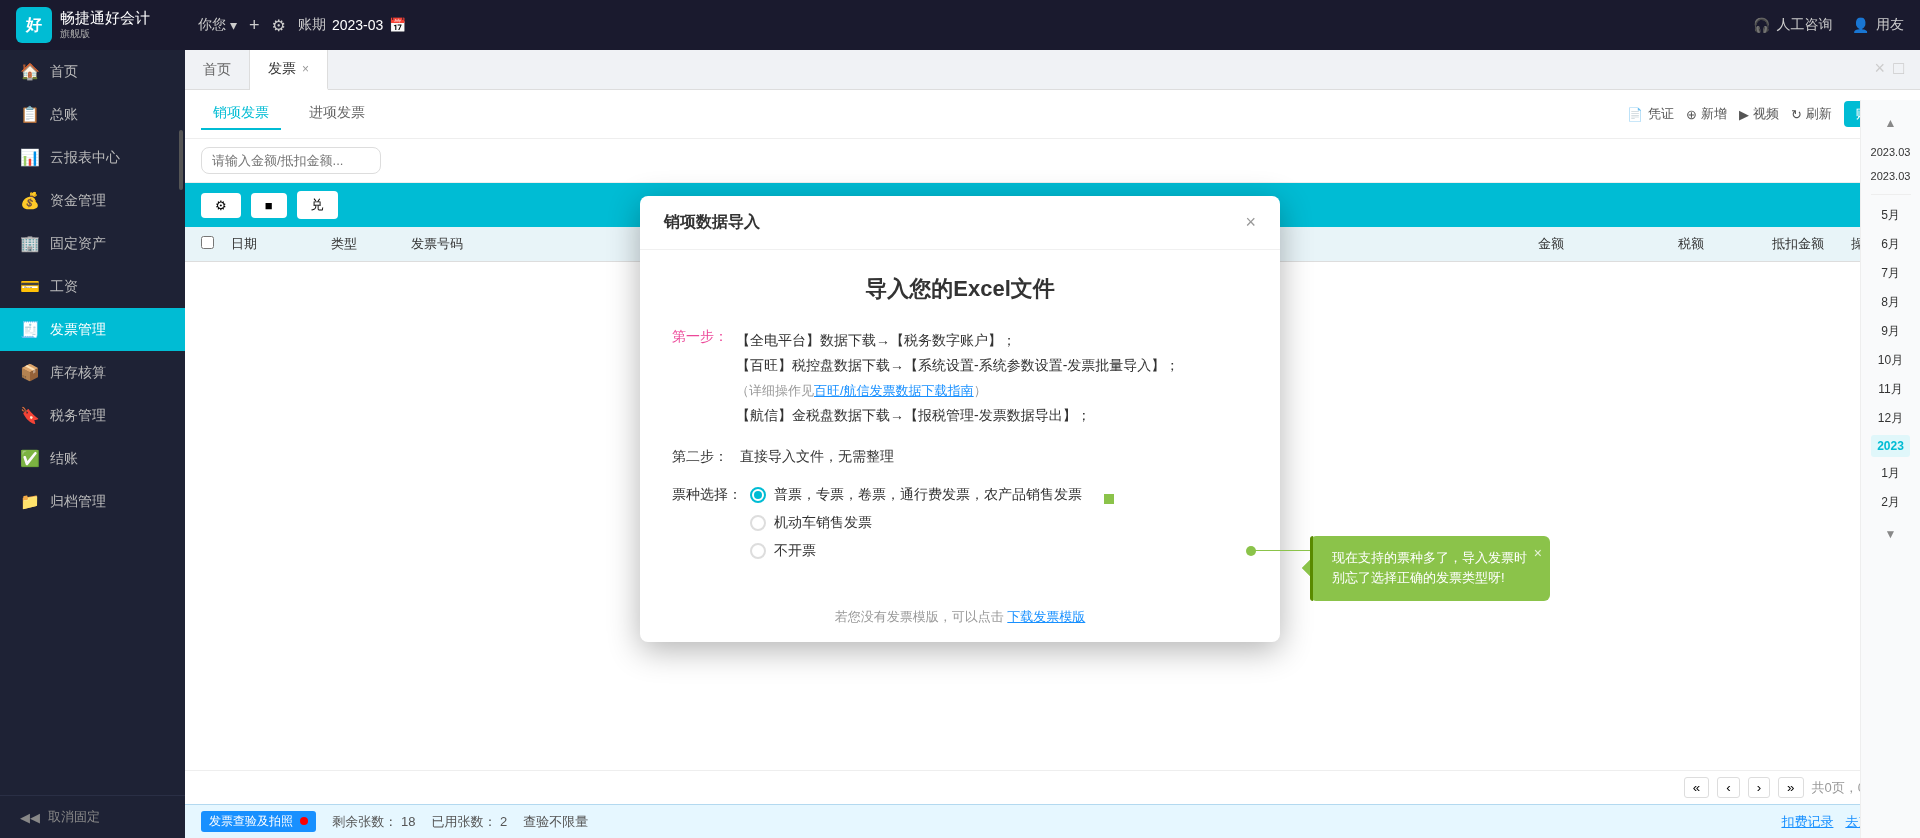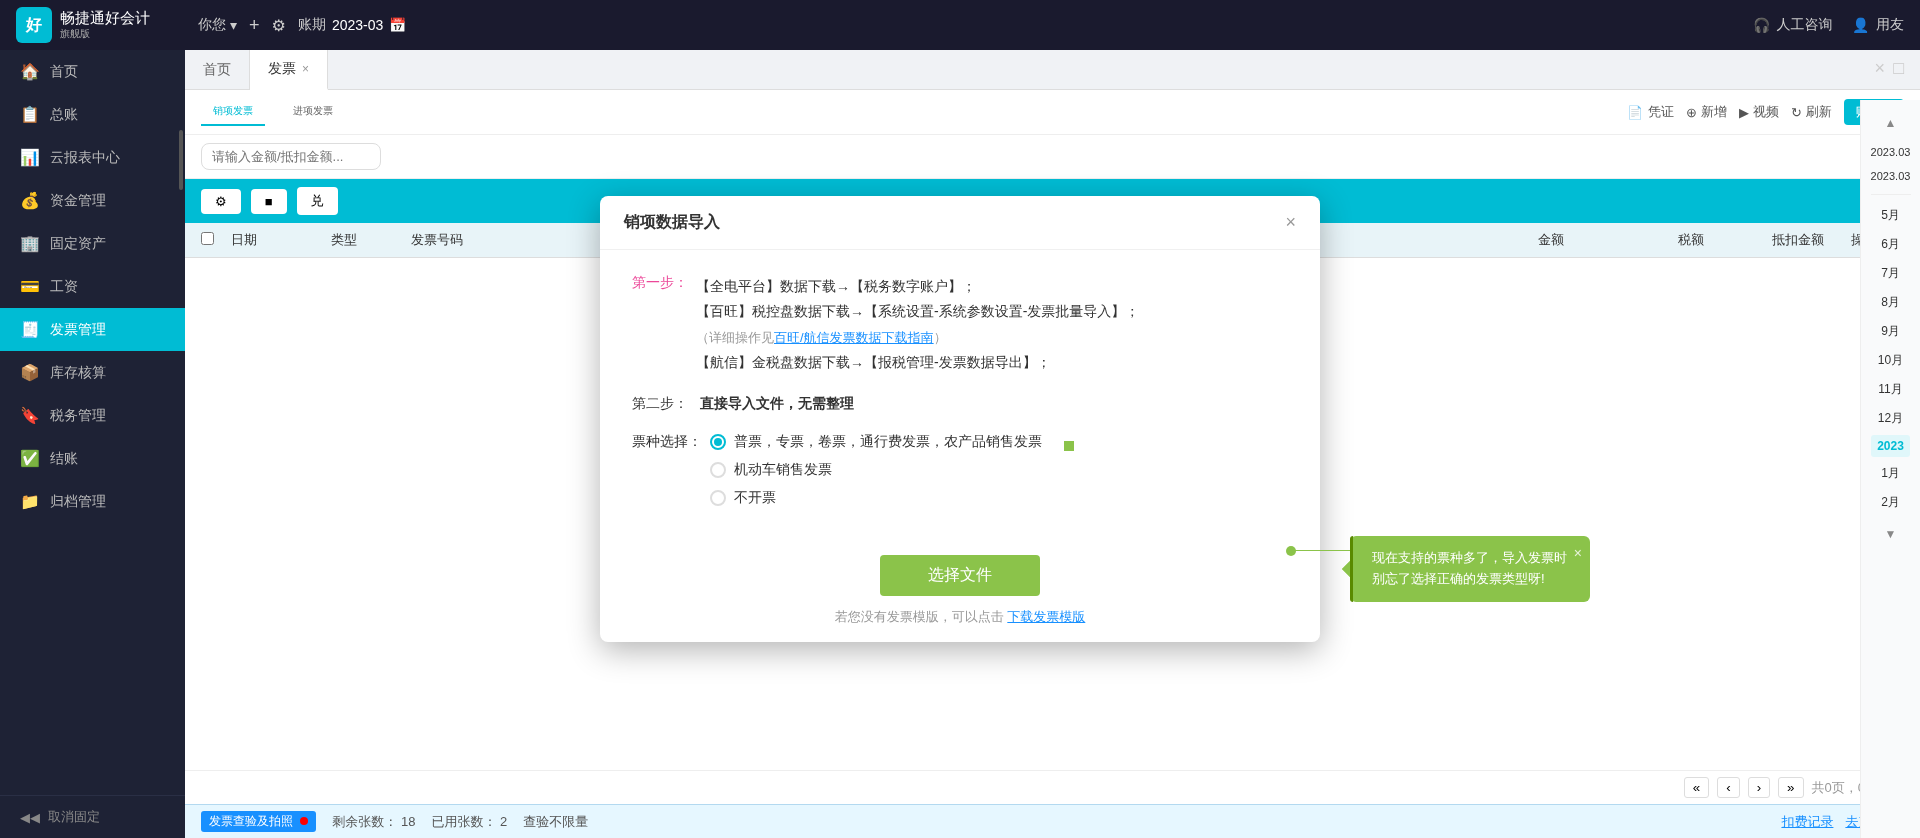--- a/index.html
+++ b/index.html
@@ -52,21 +52,21 @@
     }
     .tab.active { background: white; color: #333; border-bottom: 2px solid white; }
     .tab-close { font-size: 12px; color: #999; cursor: pointer; }
 
     
     .invoice-toolbar {
       display: flex; align-items: center; padding: 8px 16px; background: white;
       border-bottom: 1px solid #eee; gap: 16px; flex-shrink: 0;
     }
     .invoice-tab {
-      padding: 6px 12px; cursor: pointer; font-size: 10px; color: #666;
+      padding: 6px 12px; cursor: pointer; font-size: 14px; color: #666;
       border-bottom: 2px solid transparent;
     }
     .invoice-tab.active { color: #00bcd4; border-bottom-color: #00bcd4; font-weight: 500; }
     .toolbar-right { margin-left: auto; display: flex; align-items: center; gap: 12px; }
     .toolbar-btn { display: flex; align-items: center; gap: 4px; color: #555; cursor: pointer; font-size: 13px; }
     .period-btn { background: #00bcd4; color: white; padding: 4px 12px; border-radius: 4px; cursor: pointer; font-size: 13px; }
 
     
     .search-bar {
       display: flex; align-items: center; padding: 8px 16px; background: white;
@@ -121,21 +121,21 @@
     .page-btn { border: 1px solid #ddd; padding: 2px 8px; border-radius: 3px; cursor: pointer; background: white; }
 
     
     .overlay {
       position: fixed; top: 0; left: 0; width: 1920px; height: 838px;
       background: rgba(0,0,0,0.45); z-index: 100; display: flex; align-items: center; justify-content: center;
     }
 
     
     .modal {
-      background: white; border-radius: 8px; width: 720px; min-height: 380px;
+      background: white; border-radius: 8px; width: 640px; min-height: 380px;
       box-shadow: 0 8px 32px rgba(0,0,0,0.3); position: relative; padding: 0;
       overflow: visible;
     }
     .modal-header {
       display: flex; align-items: center; justify-content: space-between;
       padding: 16px 24px; border-bottom: 1px solid #f0f0f0;
     }
     .modal-title { font-size: 16px; font-weight: 600; color: #333; }
     .modal-close { cursor: pointer; color: #999; font-size: 18px; }
     .modal-body { padding: 24px 32px 16px; }
@@ -388,39 +388,40 @@
       </div>
     </div>
   </div>
 
   <div class="modal" style="position:relative;">
     <div class="modal-header">
       <span class="modal-title">销项数据导入</span>
       <span class="modal-close">×</span>
     </div>
     <div class="modal-body">
+      <div class="modal-big-title">导入您的Excel文件</div>
 
       <div class="step-section">
         <div style="display:flex;gap:8px;align-items:flex-start;">
           <span style="font-size:14px;color:#ec4899;font-weight:500;white-space:nowrap;">第一步：</span>
           <div style="font-size:14px;color:#333;line-height:1.8;">
             <div>【全电平台】数据下载→【税务数字账户】；</div>
             <div>【百旺】税控盘数据下载→【系统设置-系统参数设置-发票批量导入】；</div>
             <div>
               <span style="color:#999;font-size:13px;">（详细操作见</span><a href="#" style="color:#1890ff;font-size:13px;text-decoration:underline;">百旺/航信发票数据下载指南</a><span style="color:#999;font-size:13px;">）</span>
             </div>
             <div>【航信】金税盘数据下载→【报税管理-发票数据导出】；</div>
           </div>
         </div>
       </div>
 
       <div class="step-section">
         <div style="display:flex;gap:12px;align-items:center;">
           <span style="font-size:14px;color:#333;font-weight:500;white-space:nowrap;">第二步：</span>
-          <span style="font-size:14px;color:#333;font-weight:bold;">直接导入文件，无需整理</span>
+          <span style="font-size:14px;color:#333;">直接导入文件，无需整理</span>
         </div>
       </div>
 
       <div class="ticket-section">
         <div style="display:flex;gap:0;align-items:flex-start;">
           <span style="font-size:14px;color:#333;font-weight:500;white-space:nowrap;margin-right:8px;">票种选择：</span>
           <div style="display:flex;flex-direction:column;gap:10px;position:relative;">
 
             <div class="radio-row">
               <div class="radio-circle checked">
@@ -439,23 +440,20 @@
               <span>不开票</span>
             </div>
 
             <div style="position:absolute;right:-32px;top:8px;width:10px;height:10px;background:#8bc34a;border-radius:50;z-index:10;"></div>
           </div>
         </div>
       </div>
     </div>
 
     <div class="modal-footer">
-      <button class="select-file-btn">
-        <span>选择文件</span>
-      </button>
       <div style="font-size:13px;color:#999;">
         <span>若您没有发票模版，可以点击</span>
         <a href="#" style="color:#1890ff;text-decoration:underline;">下载发票模版</a>
       </div>
     </div>
 
     <div style="position:absolute;right:-270px;top:340px;z-index:300;">
 
       <div style="position:absolute;left:-60px;top:14px;width:60px;height:1px;background:#8bc34a;"></div>
       <div style="position:absolute;left:-64px;top:10px;width:10px;height:10px;background:#8bc34a;border-radius:50%;"></div>

